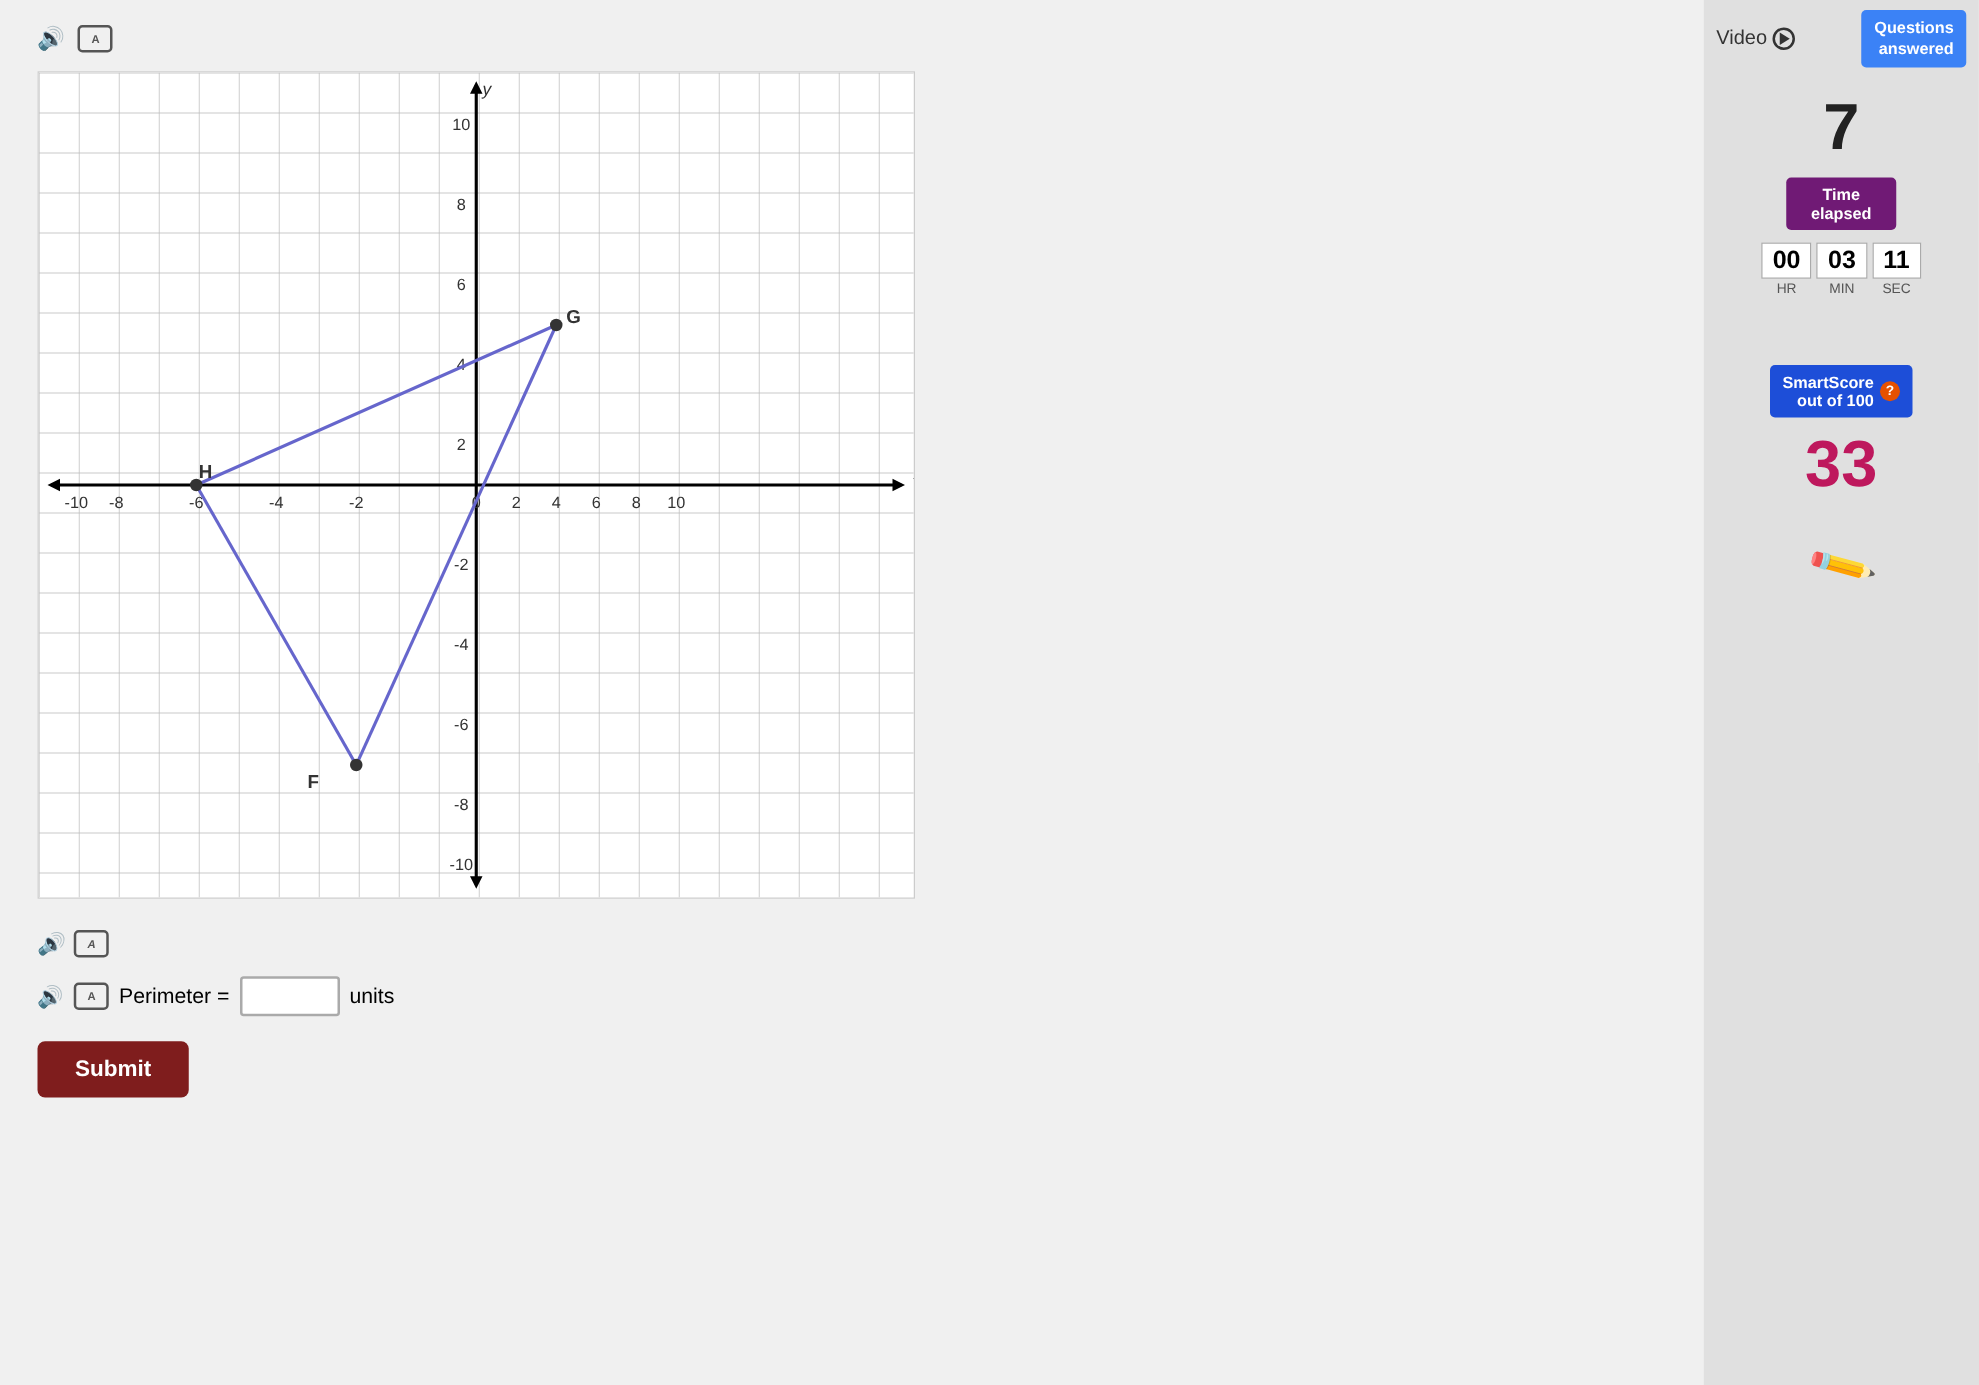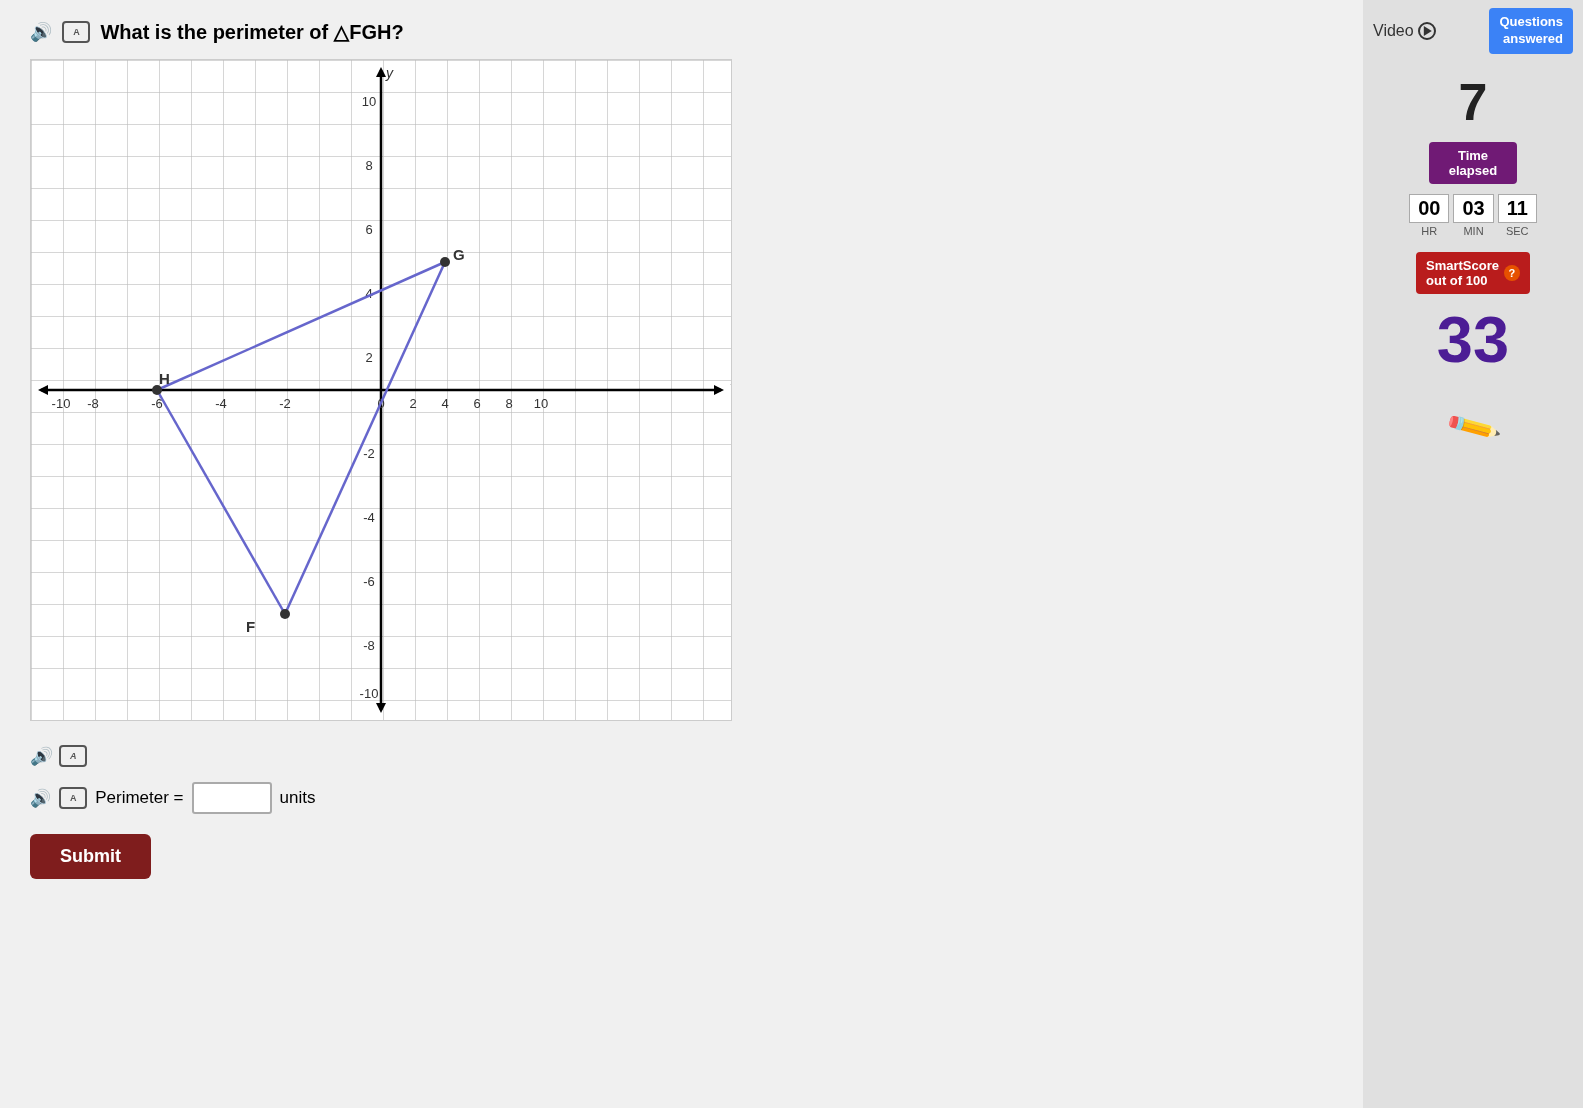--- a/index.html
+++ b/index.html
@@ -184,51 +184,52 @@
       text-align: right;
     }
 
     .time-label {
       font-size: 11px;
       color: #555;
       margin-top: 2px;
     }
 
     .smartscore-box {
-      background: #b91c1c;
+      background: #1d4ed8;
       color: white;
       font-size: 13px;
       font-weight: bold;
-      text-align: left;
+      text-align: right;
       padding: 6px 10px;
       border-radius: 4px;
       margin-bottom: 8px;
       display: flex;
       align-items: center;
       gap: 5px;
       justify-content: center;
+      margin-top: 40px;
     }
 
     .smartscore-info {
       width: 16px;
       height: 16px;
       background: #e65100;
       border-radius: 50%;
       color: white;
       font-size: 11px;
       display: inline-flex;
       align-items: center;
       justify-content: center;
       font-weight: bold;
     }
 
     .smartscore-value {
-      font-size: 65px;
-      font-weight: bold;
-      color: #4c1d95;
+      font-size: 52px;
+      font-weight: bold;
+      color: #be185d;
       text-align: right;
     }
 
     .pencil-icon {
       color: #1565c0;
       font-size: 36px;
       margin-top: 30px;
       transform: rotate(-30deg);
       display: inline-block;
     }
@@ -242,21 +243,20 @@
 <body>
 
 <div class="main-content">
 
   
   <div class="question-header">
     <span class="speaker-icon">🔊</span>
     <span class="translate-icon">
       <span style="font-size:9px;">A</span>
     </span>
-    <span>What is the perimeter of △FGH?</span>
   </div>
 
   
   <div class="graph-container">
     <svg class="graph-svg" width="700" height="660" viewBox="0 0 700 660">
 
       <defs>
         <pattern id="smallGrid" width="32" height="32" patternUnits="userSpaceOnUse">
           <path d="M 32 0 L 0 0 0 32" fill="none" stroke="#ccc" stroke-width="0.5"></path>
         </pattern>

